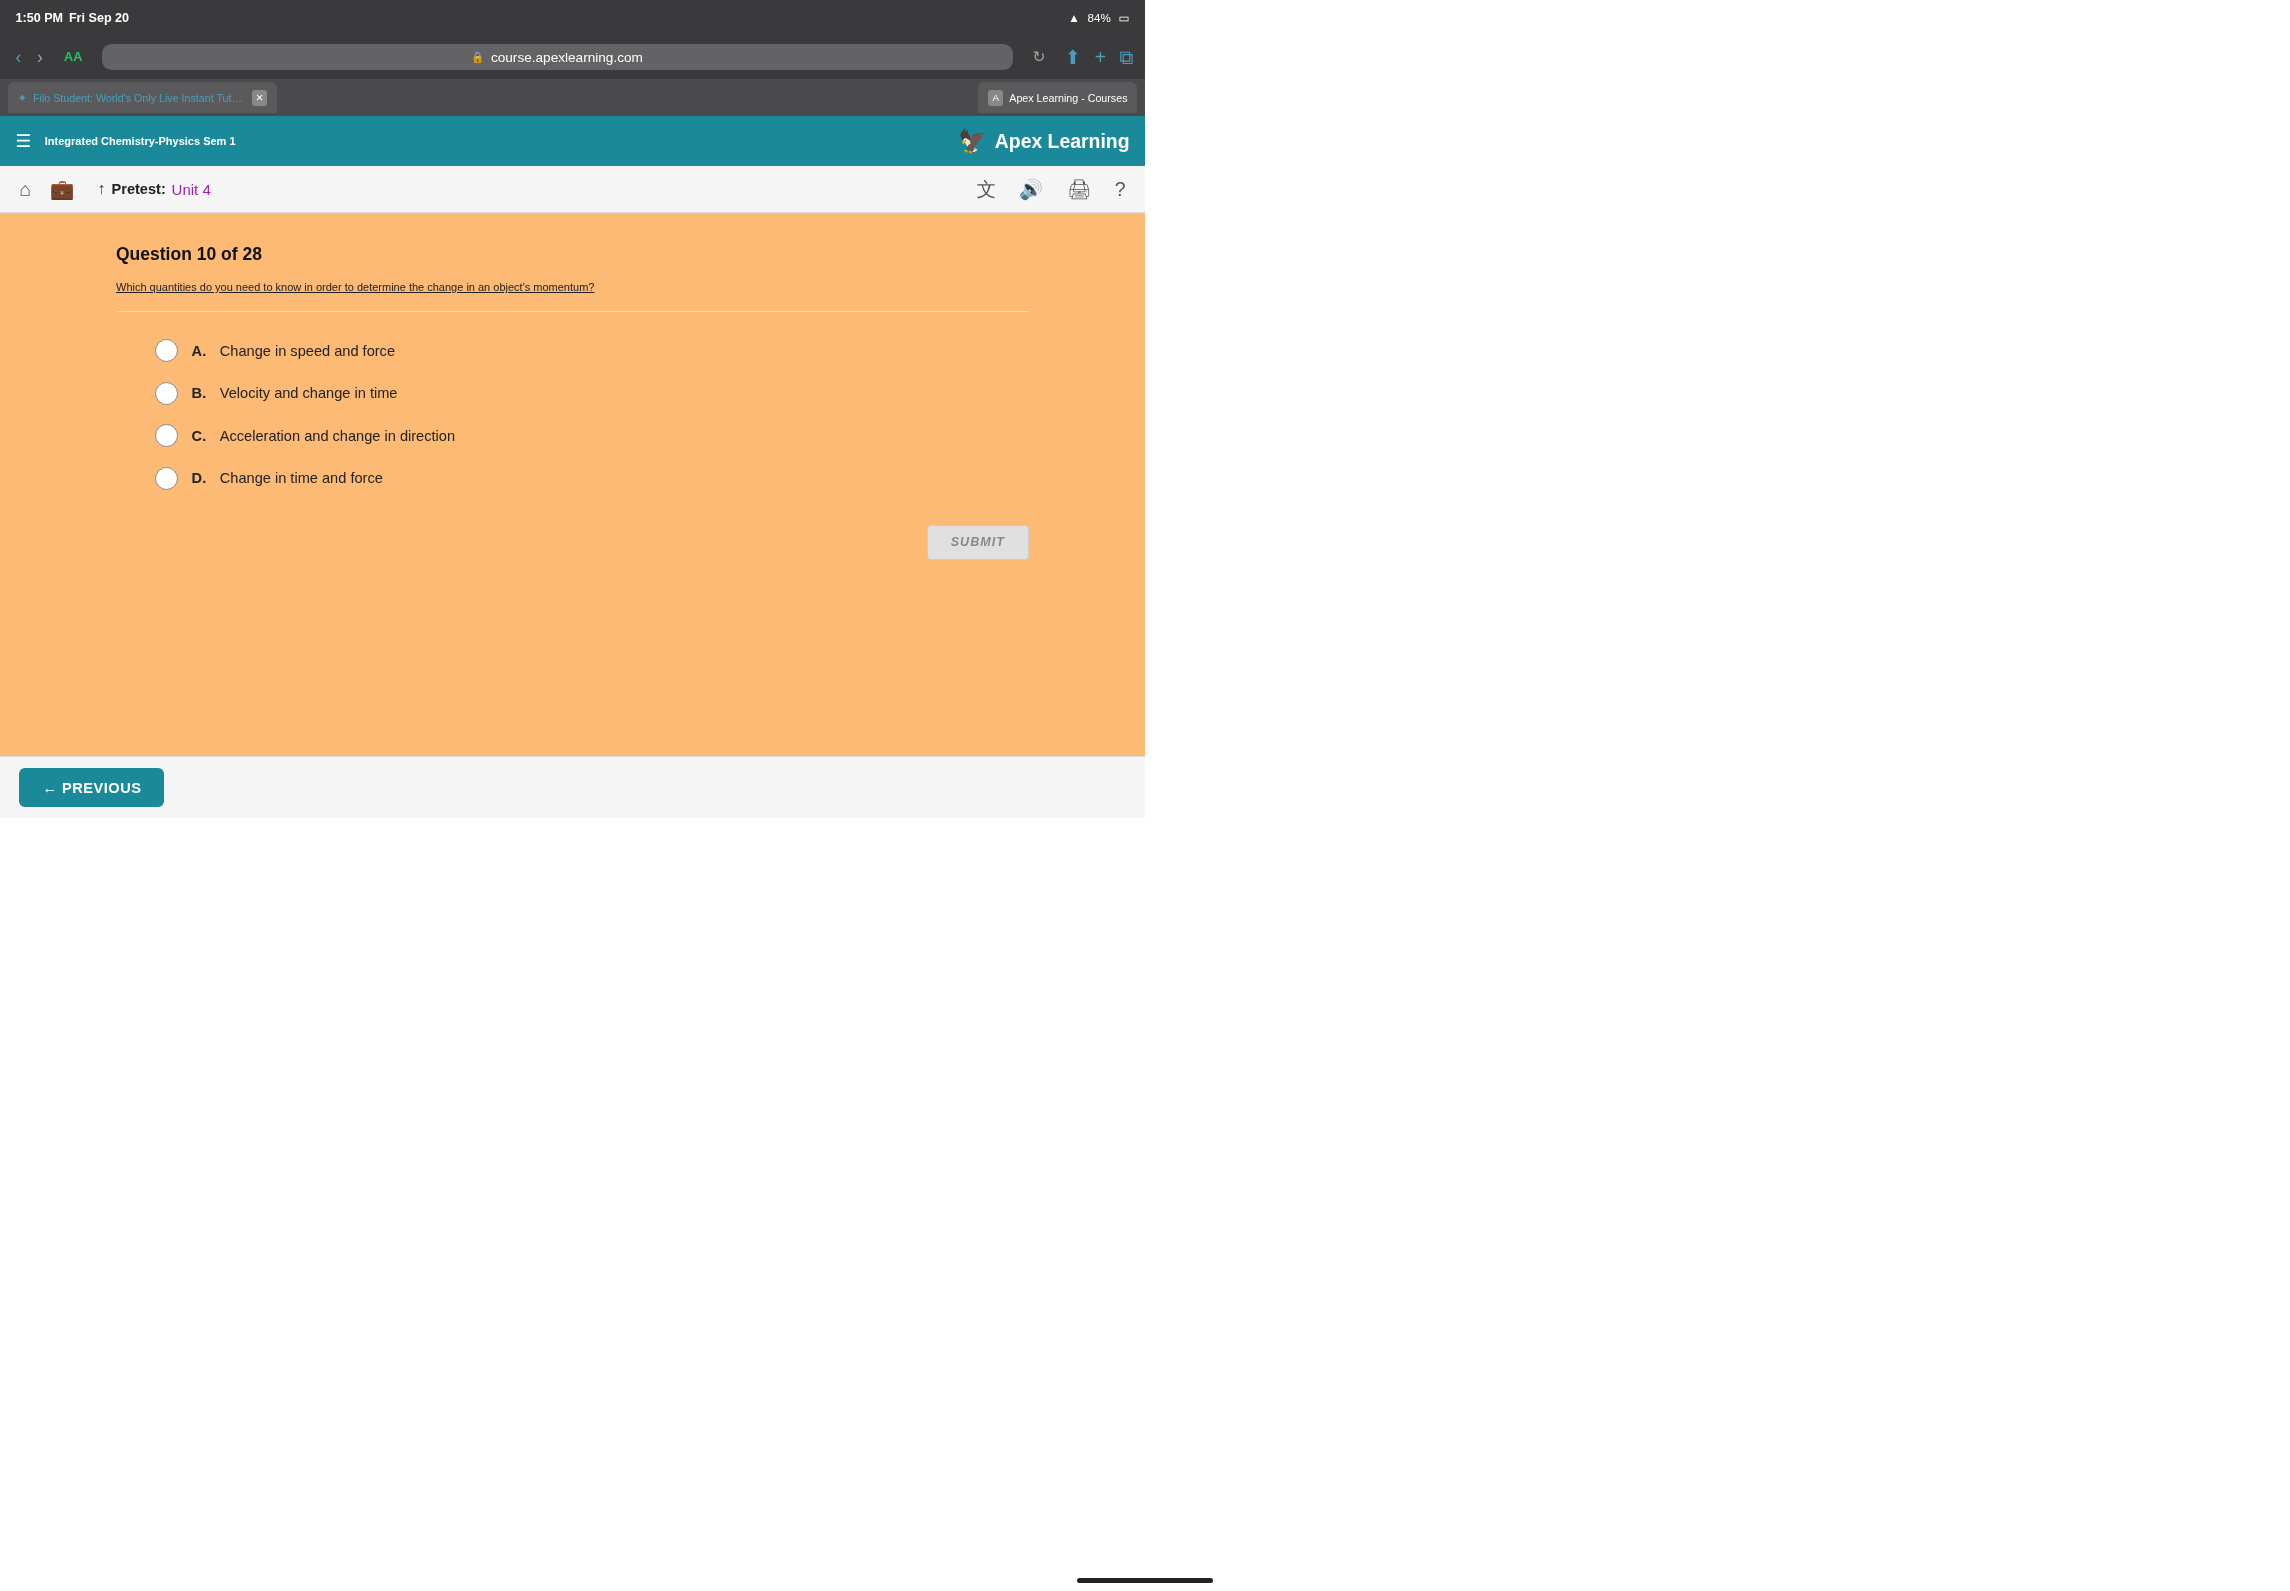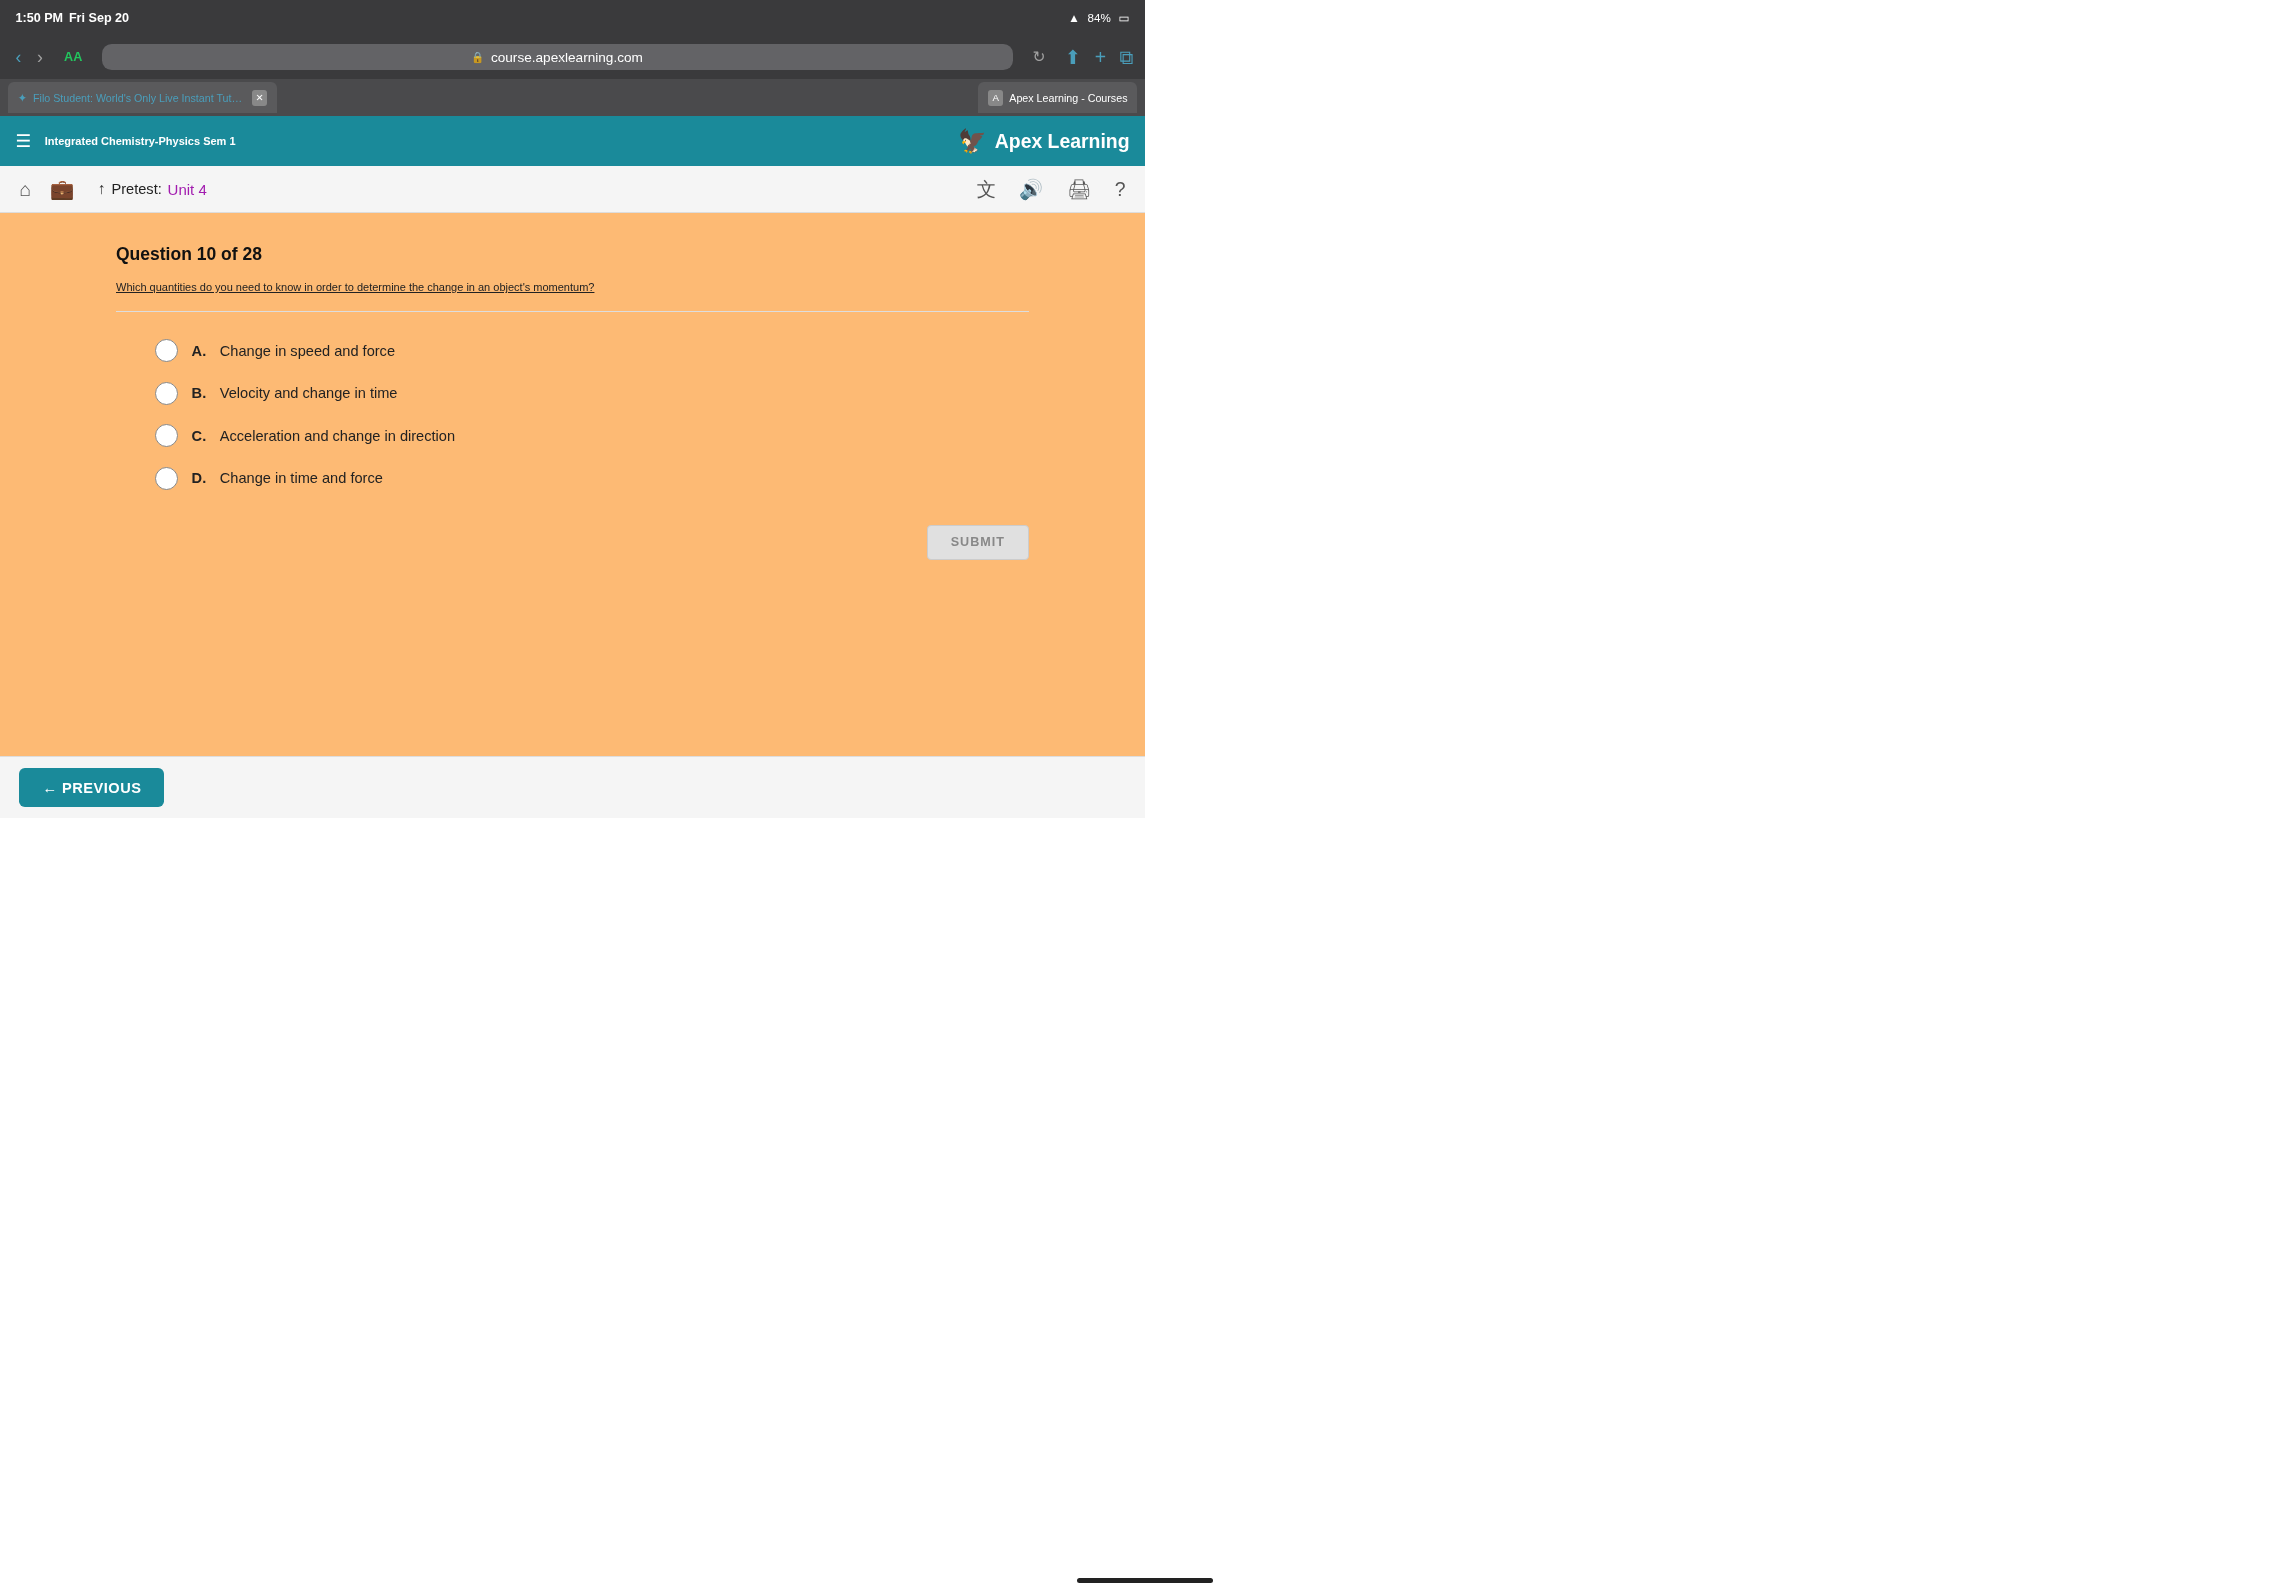--- a/index.html
+++ b/index.html
@@ -154,21 +154,21 @@
     }
     .toolbar-left { display: flex; align-items: center; gap: 11.6px; }
     .toolbar-icon {
       font-size: 19.4px;
       color: #555;
       cursor: pointer;
       padding: 3.9px;
     }
     .toolbar-center { flex: 1; display: flex; align-items: center; gap: 5.8px; padding-left: 19.4px; }
     .upload-icon { font-size: 15.5px; color: #333; }
-    .pretest-label { font-size: 14.6px; font-weight: 400; color: #222; }
+    .pretest-label { font-size: 14.6px; font-weight: 700; color: #222; }
     .pretest-unit { font-size: 15px; color: #a21caf; }
     .toolbar-right { display: flex; align-items: center; gap: 15.5px; }
     .toolbar-right .toolbar-icon { font-size: 19.4px; color: #555; }
 
     
     .main-content {
       background: #fdba74;
       padding: 31px 116px 39px 116px;
       min-height: 543px;
     }
@@ -235,20 +235,21 @@
       background: #e0e0e0;
       color: #888;
       border: 1px solid #ccc;
       border-radius: 3.9px;
       padding: 9.7px 23px;
       font-size: 12.6px;
       font-weight: 700;
       letter-spacing: 1px;
       cursor: pointer;
       text-transform: uppercase;
+      font-style: italic;
     }
 
     
     .bottom-bar {
       border-top: 1px solid #ddd;
       background: #f5f5f5;
       display: flex;
       align-items: center;
       padding: 11.6px 19.4px;
       height: 62px;

